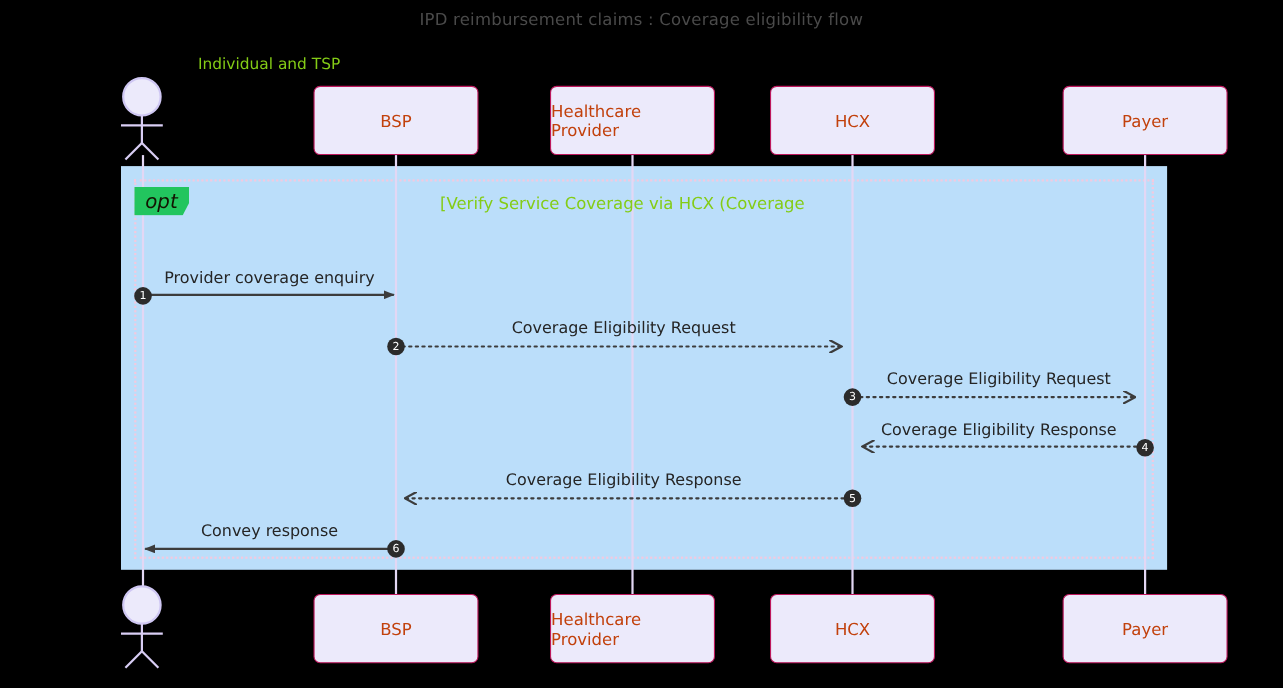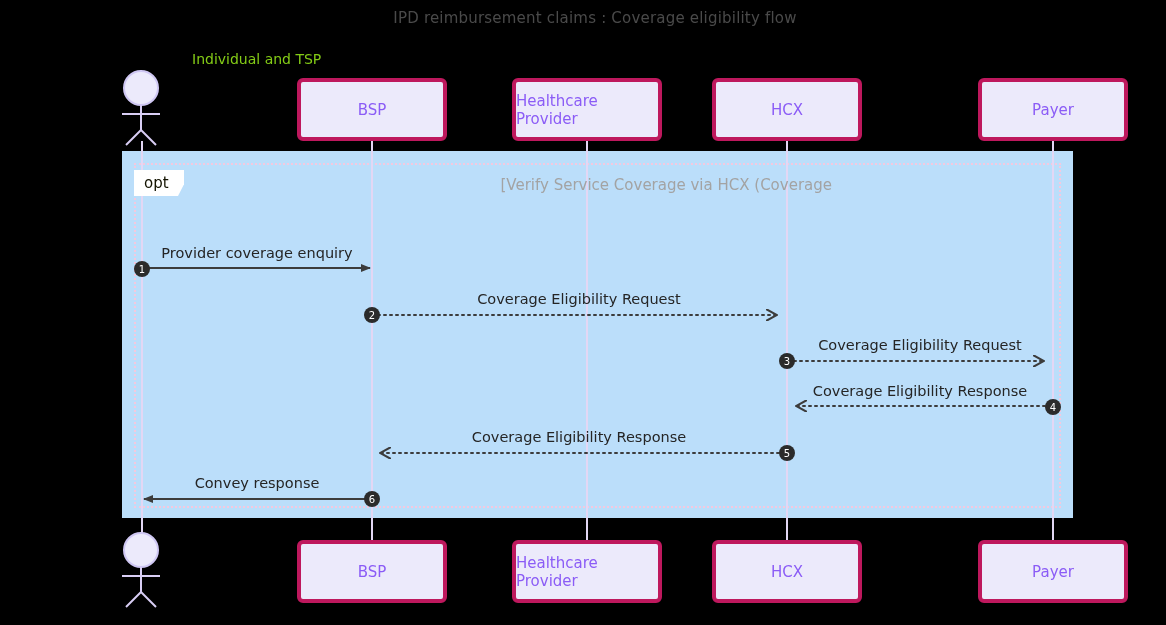--- a/index.html
+++ b/index.html
@@ -9,41 +9,41 @@
   }
   body {
     width: 1166px;
     height: 625px;
     font-family: "DejaVu Sans", "Liberation Sans", sans-serif;
     overflow: hidden;
     position: relative;
   }
   #diagram {
     position: absolute;
-    left: 12px; top: 0;
+    left: 0; top: 0;
     width: 1088px;
     height: 625px;
   }
   .title {
     position: absolute;
     left: 0;
     top: 9px;
     width: 1166px;
     text-align: center;
     color: #4a4a4a;
     font-size: 15px;
     letter-spacing: 0.2px;
   }
   
   .actor-box {
     position: absolute;
     background: #ECEAFB;
-    border: 4px solid #be185d;
+    border: 1px solid #be185d;
     border-radius: 6px;
-    color: #8b5cf6;
+    color: #c2410c;
     font-size: 15px;
     display: flex;
     align-items: center;
     justify-content: center;
     box-sizing: border-box;
   }
   
   .lifeline {
     position: absolute;
     width: 2px;
@@ -62,33 +62,34 @@
     background: #BBDEFA;
   }
   .opt-inner-border {
     position: absolute;
     border: 2px dotted #F3C9DF;
     box-sizing: border-box;
     pointer-events: none;
   }
   .opt-tab {
     position: absolute;
-    background: #ffffff;
+    background: #22c55e;
     color: #131300;
-    font-size: 15px;
+    font-size: 18px;
     display: flex;
     align-items: center;
     padding-left: 10px;
     box-sizing: border-box;
     clip-path: polygon(0 0, 100% 0, 100% 55%, 88% 100%, 0 100%);
+    font-style: italic;
   }
   .opt-cond {
     position: absolute;
-    text-align: right;
-    color: #a3a3a3;
+    text-align: left;
+    color: #84cc16;
     font-size: 15px;
     line-height: 20px;
   }
   
   .msg-label {
     position: absolute;
     text-align: center;
     color: #252525;
     font-size: 14.5px;
     white-space: nowrap;

